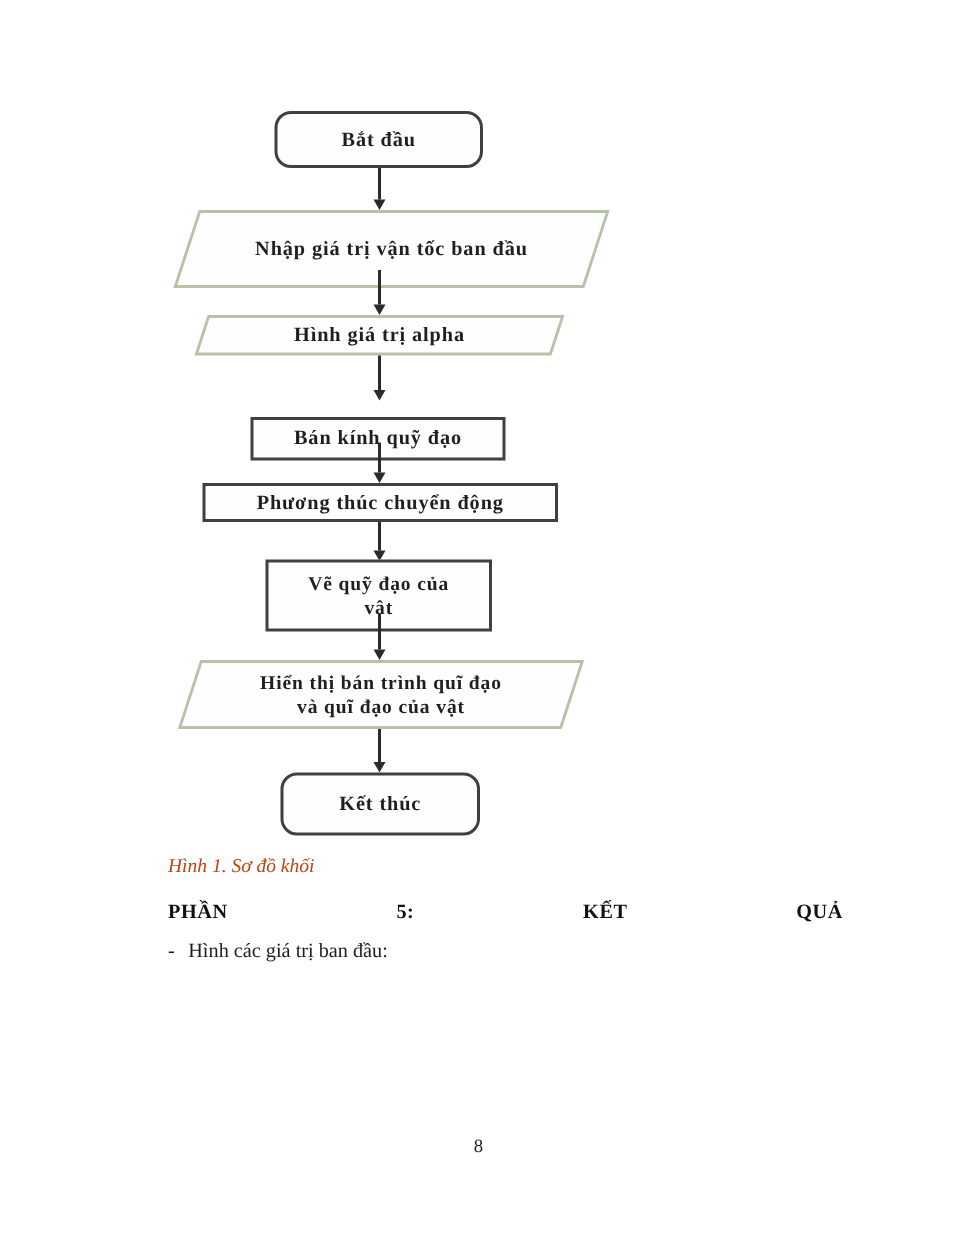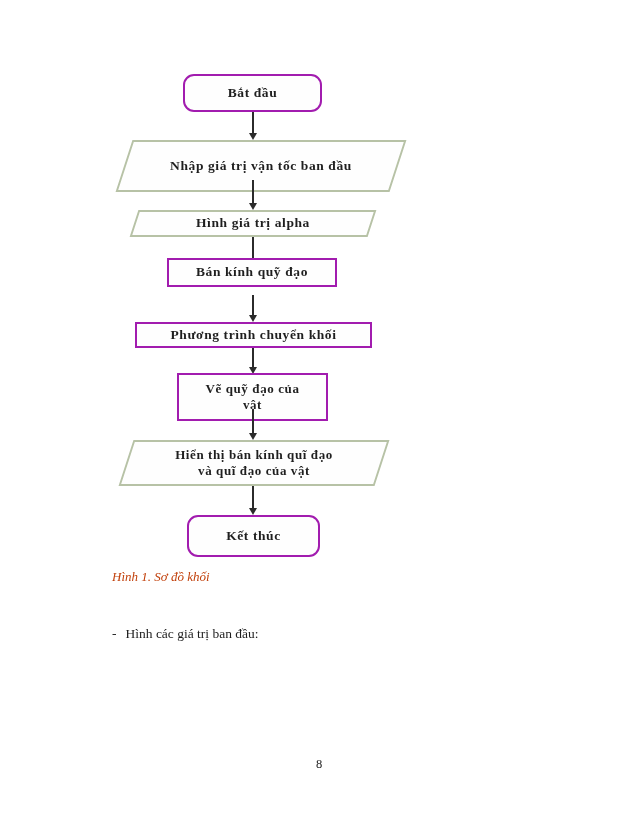--- a/index.html
+++ b/index.html
@@ -26,41 +26,41 @@
     justify-content: center;
     text-align: center;
     font-weight: 700;
     font-size: 13.5px;
     letter-spacing: 0.6px;
     line-height: 1.2;
     color: #1f1f1f;
     white-space: pre-line;
   }
   .shape-rect, .shape-rounded {
-    border: 2px solid #a21caf;
+    border: 2px solid #404040;
     background: #fefefe;
     box-sizing: border-box;
   }
   .shape-rounded { border-radius: 11px; }
   .shape-para { background: transparent; border: none; }
   .shape-para::before {
     content: "";
     position: absolute;
     inset: 0;
     background: #fefefe;
     border: 2px solid #b7c2a6;
     box-sizing: border-box;
     transform: skewX(-18deg);
     z-index: -1;
   }
 
   .n-start   { left: 183px; top:  74px; width: 139px; height: 38px; }
   .n-vel     { left: 124px; top: 140px; width: 274px; height: 52px; }
   .n-alpha   { left: 134px; top: 210px; width: 238px; height: 27px; }
-  .n-radius  { left: 167px; top: 258px; width: 170px; height: 29px; }
+  .n-radius  { left: 167px; top: 278px; width: 170px; height: 29px; }
   .n-eq      { left: 135px; top: 322px; width: 237px; height: 26px; }
   .n-draw    { left: 177px; top: 373px; width: 151px; height: 48px; font-size: 13px; }
   .n-disp    { left: 126px; top: 440px; width: 256px; height: 46px; font-size: 13px; }
   .n-end     { left: 187px; top: 515px; width: 133px; height: 42px; }
 
   
   .arrow {
     position: absolute;
     left: 252px;
     width: 2px;
@@ -141,39 +141,45 @@
     <div class="arrow a2"></div>
 
     <div class="node shape-para n-alpha">Hình giá trị alpha</div>
 
     <div class="arrow a3"></div>
 
     <div class="node shape-rect n-radius">Bán kính quỹ đạo</div>
 
     <div class="arrow a4"></div>
 
-    <div class="node shape-rect n-eq">Phương trình chuyển khối</div>
+    <div class="node shape-rect n-eq">Phương thúc chuyển động</div>
 
     <div class="arrow a5"></div>
 
     <div class="node shape-rect n-draw">Vẽ quỹ đạo của
 vật</div>
 
     <div class="arrow a6"></div>
 
-    <div class="node shape-para n-disp">Hiển thị bán kính quĩ đạo
+    <div class="node shape-para n-disp">Hiển thị bán trình quĩ đạo
 và quĩ đạo của vật</div>
 
     <div class="arrow a7"></div>
 
     <div class="node shape-rounded n-end">Kết thúc</div>
   </div>
 
   <div class="caption">Hình 1. Sơ đồ khối</div>
 
+  <div class="heading-row">
+    <span>PHẦN</span>
+    <span>5:</span>
+    <span>KẾT</span>
+    <span>QUẢ</span>
+  </div>
 
   <div class="body-line">
     <span>-</span>
     <span>Hình các giá trị ban đầu:</span>
   </div>
 
   <div class="page-number">8</div>
 
 </div>
 

